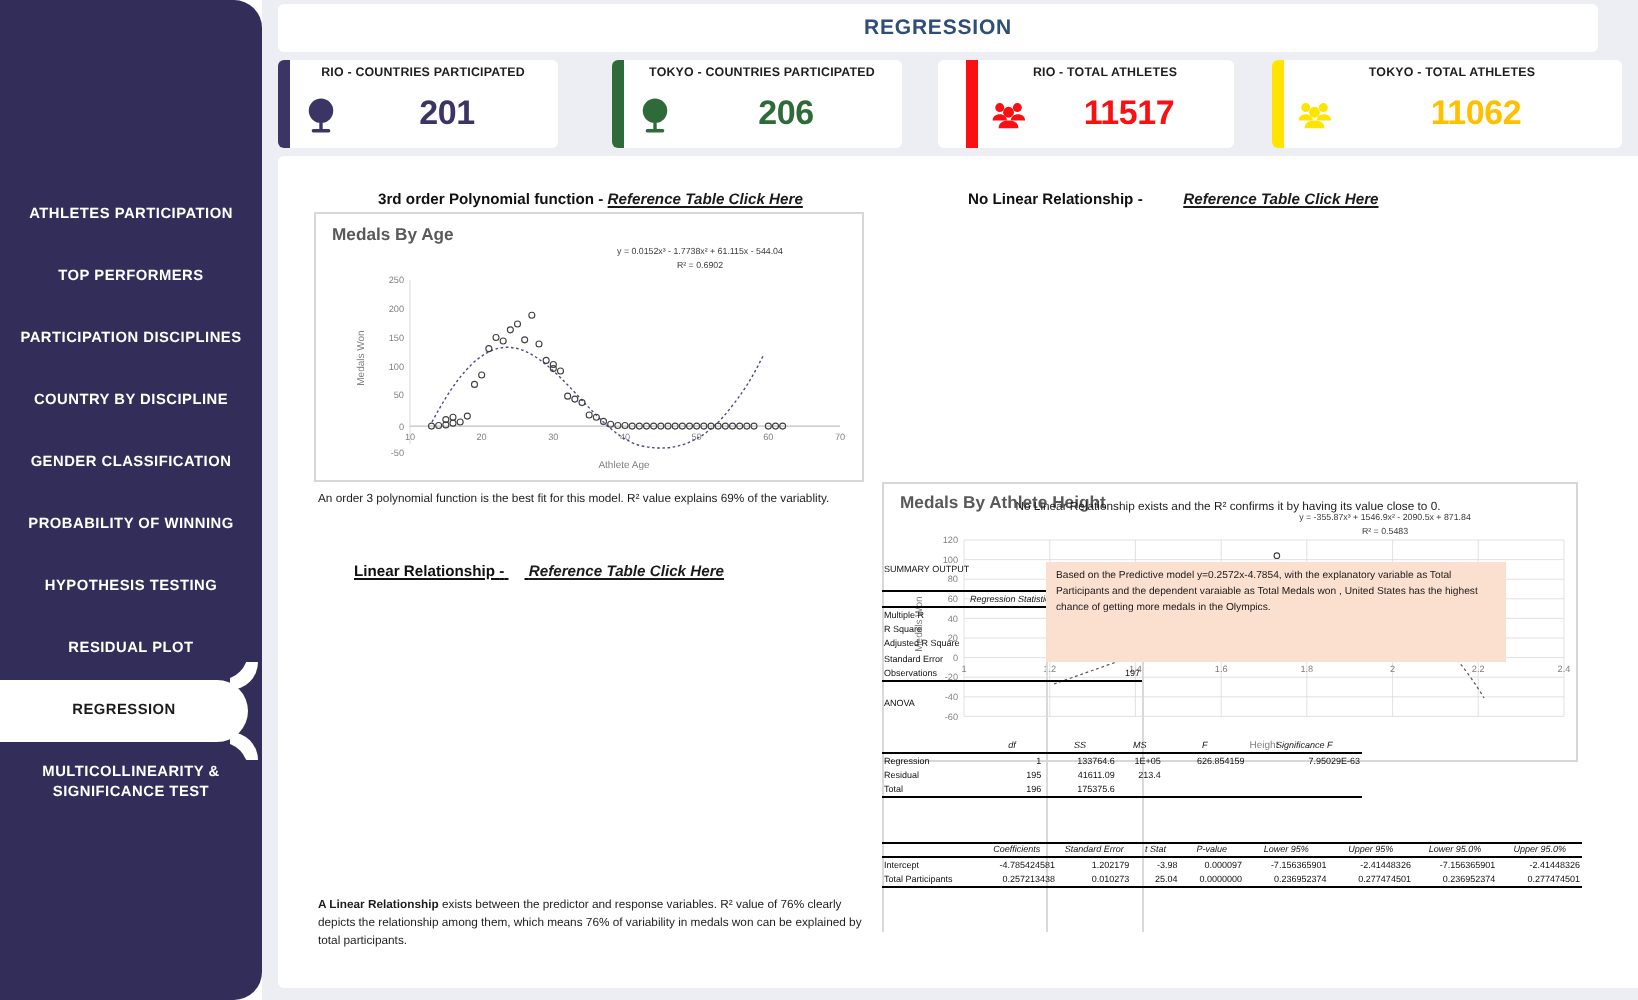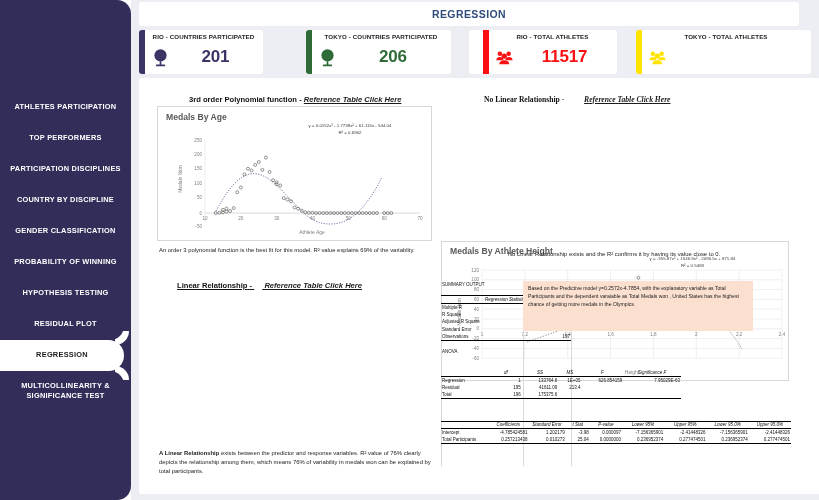--- a/index.html
+++ b/index.html
@@ -148,21 +148,21 @@
   </div>
 
   <div id="main">
 
     <div id="title-bar">
       <div id="page-title">REGRESSION</div>
     </div>
 
     <div id="kpi-row">
 
-      <div class="kpi" style="left:0; width:124px;">
+      <div class="kpi" style="left:0; width:140px;">
         <div class="kpi-bar" style="background:#3b3566;"></div>
         <div class="kpi-body">
           <div class="kpi-label">RIO -  COUNTRIES PARTICIPATED</div>
           <div class="kpi-row2">
             <svg class="kpi-icon" viewBox="0 0 20 22">
               <circle cx="10" cy="8.5" r="7.2" fill="#3b3566"></circle>
               <path d="M10 16 v3.2 M5.5 20.3 h9" stroke="#3b3566" stroke-width="2" fill="none" stroke-linecap="round"></path>
             </svg>
             <div class="kpi-value" style="color:#3b3566;">201</div>
           </div>
@@ -211,20 +211,21 @@
             <svg class="kpi-icon" viewBox="0 0 22 20">
               <g fill="#ffe400">
                 <circle cx="5" cy="5.2" r="2.9"></circle>
                   <circle cx="16.4" cy="5.2" r="2.9"></circle>
                 <circle cx="10.7" cy="8.2" r="3.5"></circle>
                 <path d="M0.4 13.6c0-2.7 2.1-4.1 4.6-4.1s4.6 1.4 4.6 4.1z"></path>
                 <path d="M12.2 13.6c0-2.7 2.1-4.1 4.6-4.1s4.6 1.4 4.6 4.1z"></path>
                 <path d="M4.3 18.6c0-3.3 2.6-5 6.4-5s6.4 1.7 6.4 5z"></path>
               </g>
             </svg>
+            <div class="kpi-value" style="color:#ffc000;">11062</div>
           </div>
         </div>
       </div>
     </div>
 
     <div id="content-panel">
 
       <div class="section-head" style="position:absolute; left:50px; top:17px;">
         <span>3rd order Polynomial function</span>
         <span>-</span>
@@ -315,21 +316,21 @@
               <circle cx="219.00" cy="106.04" r="1.5"></circle>
               <circle cx="226.17" cy="106.04" r="1.5"></circle>
               <circle cx="229.75" cy="106.04" r="1.5"></circle>
               <circle cx="233.33" cy="106.04" r="1.5"></circle>
             </g>
         </svg>
       </div>
 
       <div class="caption" style="position:absolute; left:20px; top:168px; width:275px;">An order 3 polynomial function is the best fit for this model. R² value explains 69% of the variablity.</div>
 
-      <div class="section-head" style="position:absolute; left:345px; top:17px;font-family:Liberation Serif, serif;">
+      <div class="section-head" style="position:absolute; left:345px; top:17px;">
         <span>No Linear Relationship</span>
         <span>-</span>
         <span style="display:inline-block;width:16px;"></span>
         <span class="ref-link">Reference Table Click Here</span>
       </div>
 
       <div class="chart-box" style="left:302px; top:28px; width:348px; height:140px;">
         <div class="chart-title" style="left:8px; top:4px;">Medals By Athlete Height</div>
         <div class="chart-eq" style="right:8px; top:14px; width:175px;">
           <span>y = -355.87x³ + 1546.9x² - 2090.5x + 871.84</span><br>

